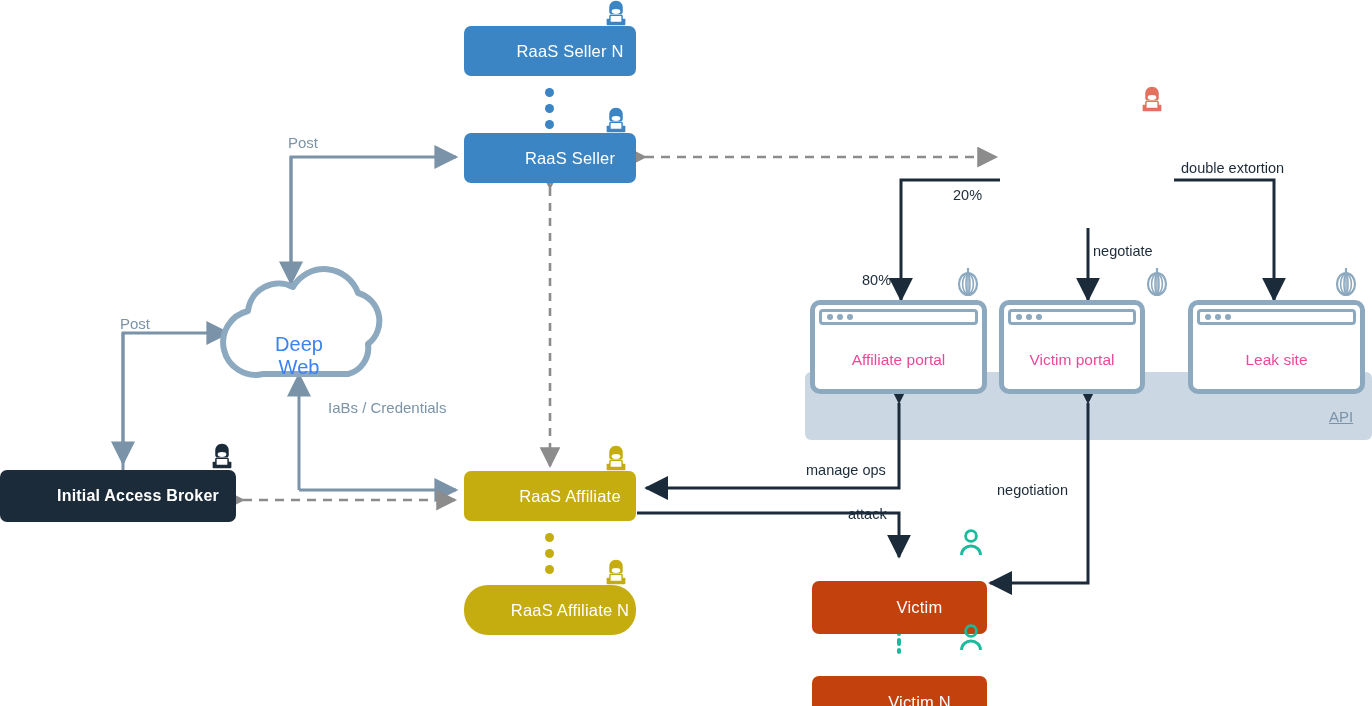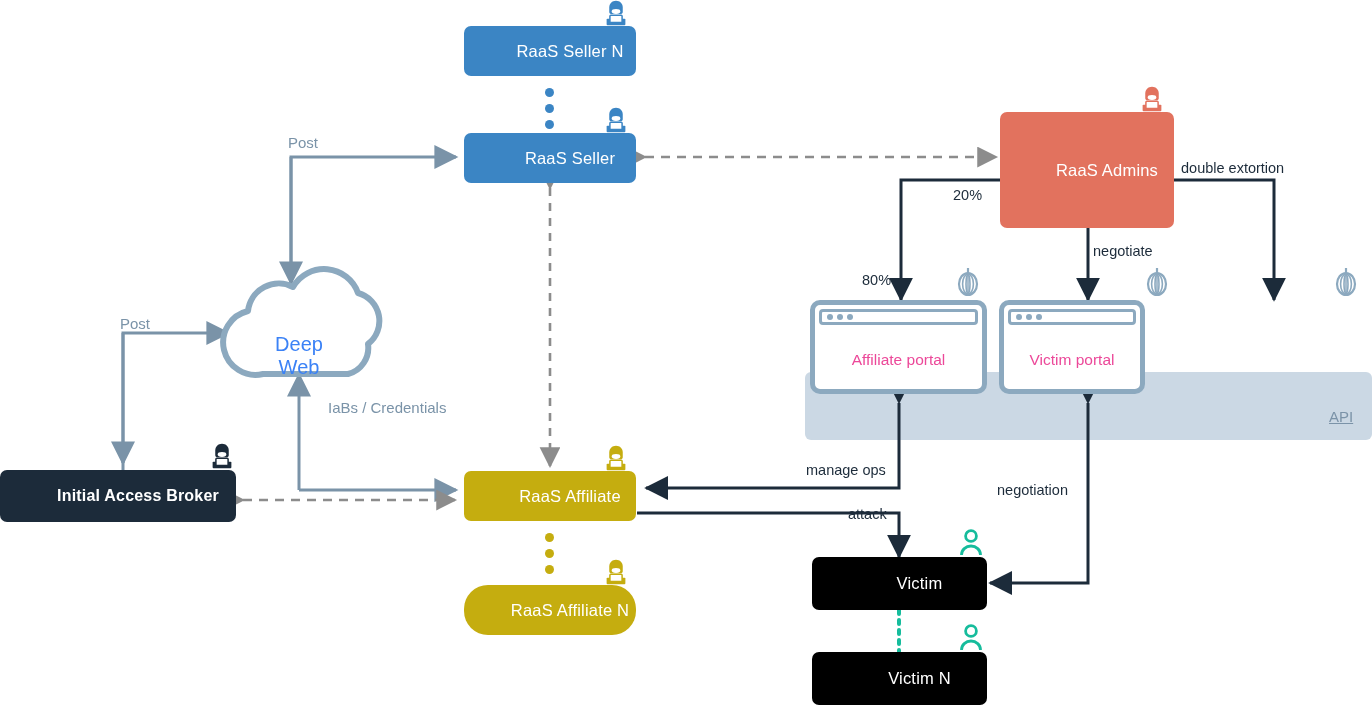--- a/index.html
+++ b/index.html
@@ -3,21 +3,21 @@
 <meta charset="utf-8">
 <style>
   html,body{margin:0;padding:0;background:#ffffff;}
   body{width:1372px;height:706px;font-family:"Liberation Sans",sans-serif;overflow:hidden;}
   #stage{position:relative;width:1372px;height:706px;background:#fff;}
   svg.layer{position:absolute;left:0;top:0;width:1372px;height:706px;overflow:visible;}
   .node{position:absolute;box-sizing:border-box;display:flex;align-items:center;justify-content:center;
         border-radius:7px;color:#ffffff;font-size:16.5px;letter-spacing:.2px;text-align:center;padding-left:40px;}
   .node.blue{background:#3B85C4;}
   .node.yellow{background:#C5AD0F;}
-  .node.green{background:#000000;}
+  .node.green{background:#c2410c;margin-top:24px;}
   .node.navy{background:#1C2B3A;font-weight:bold;font-size:16px;}
   .node.red{background:#E2725E;}
   .portal{position:absolute;box-sizing:border-box;background:#ffffff;border:5px solid #8CA9BF;border-radius:10px;}
   .portal .bar{height:16px;margin:4px 4px 0 4px;border:3px solid #8CA9BF;border-radius:4px;display:flex;align-items:center;padding-left:5px;gap:4px;box-sizing:border-box;}
   .portal .dot{width:6px;height:6px;border-radius:50%;background:#8CA9BF;}
   .portal .pbody{position:absolute;left:0;right:0;top:26px;bottom:0;display:flex;align-items:center;justify-content:center;
                  color:#ec4899;font-size:15.5px;}
   .apiband{position:absolute;background:#CBD8E4;border-radius:6px;}
   .apilabel{position:absolute;color:#7B93A8;font-size:15px;}
   .edgelabel{position:absolute;color:#1C2B3A;font-size:14.5px;white-space:nowrap;}
@@ -102,40 +102,47 @@
       <i style="background:#C5AD0F"></i>
       <i style="background:#C5AD0F"></i>
   </div>
 
   <div class="node yellow" style="left:464px;top:585px;width:172px;height:50px;border-radius:24px;">RaaS Affiliate N</div>
 
   <div class="node navy" style="left:0px;top:470px;width:236px;height:52px;">Initial Access Broker</div>
 
   <div class="cloudlabel" style="left:255px;top:333px;width:88px;text-align:center;">Deep Web</div>
 
-  <div class="node red" style="left:1000px;top:112px;width:174px;height:116px;">RaaS Admins</div>
 
   <div class="portal" style="left:810px;top:300px;width:177px;height:94px;">
     <div class="bar">
       <span class="dot"></span>
       <span class="dot"></span>
       <span class="dot"></span>
     </div>
     <div class="pbody">Affiliate portal</div>
   </div>
 
   <div class="portal" style="left:999px;top:300px;width:146px;height:94px;">
     <div class="bar">
       <span class="dot"></span>
       <span class="dot"></span>
       <span class="dot"></span>
     </div>
     <div class="pbody">Victim portal</div>
   </div>
 
+  <div class="portal" style="left:1188px;top:300px;width:177px;height:94px;">
+    <div class="bar">
+      <span class="dot"></span>
+      <span class="dot"></span>
+      <span class="dot"></span>
+    </div>
+    <div class="pbody">Leak site</div>
+  </div>
 
   <div class="node green" style="left:812px;top:557px;width:175px;height:53px;">Victim</div>
 
   <div class="node green" style="left:812px;top:652px;width:175px;height:53px;">Victim N</div>
 
   <svg class="icon" style="left:601px;top:-2px;width:30px;height:30px;" viewBox="0 0 32 32">
     <path d="M16 3c-4.2 0-7.2 3-7.2 7.2v4.6c0 1.4.7 2.4 1.8 2.4h10.8c1.1 0 1.8-1 1.8-2.4v-4.6C23.2 6 20.2 3 16 3z" fill="#3B85C4"></path>
     <ellipse cx="16" cy="14.4" rx="4.6" ry="2.6" fill="#ffffff"></ellipse>
     <rect x="6" y="22" width="20" height="7" rx="1" fill="#3B85C4"></rect>
     <rect x="9.5" y="18.5" width="13" height="7.5" rx="1" fill="#ffffff" stroke="#3B85C4" stroke-width="1.6"></rect>

